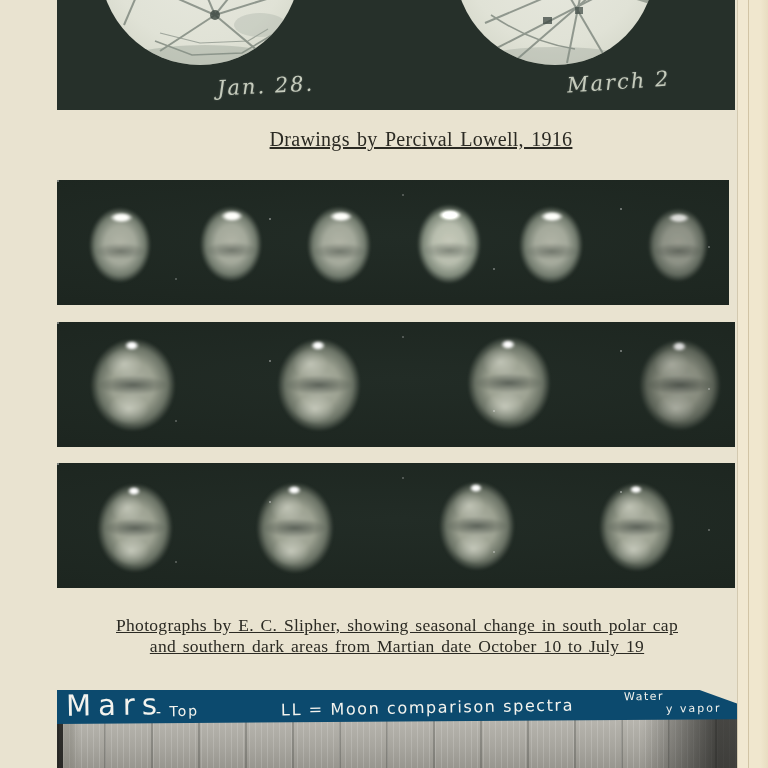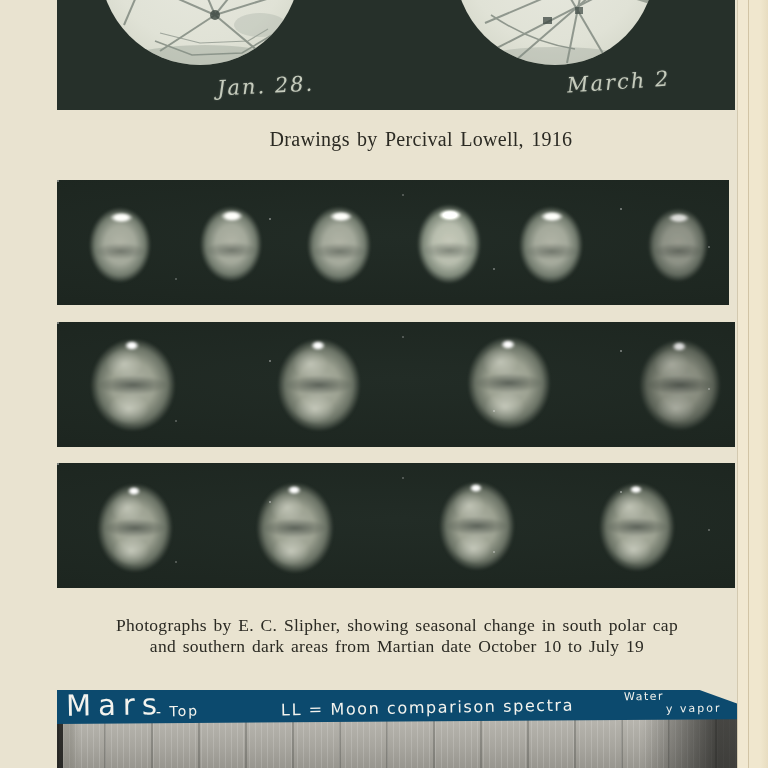--- a/index.html
+++ b/index.html
@@ -47,21 +47,21 @@
   #drawing-left{left:43px;}
   #drawing-right{left:398px;}
   .drawing svg{display:block;width:200px;height:200px;}
 
   .hand-label{position:absolute;font-family:"DejaVu Serif", serif;font-style:italic;
      color:#c6ccbd;letter-spacing:2px;font-size:21px;transform:rotate(-3deg);
      text-shadow:0 0 2px rgba(225,230,220,.3);}
 
   
   .caption{position:absolute;left:57px;width:680px;text-align:center;color:#2b2a23;
-     font-size:20px;letter-spacing:.3px;word-spacing:2px;}
+     font-size:20px;letter-spacing:.3px;word-spacing:2px;text-decoration:underline;}
   #caption-lowell{top:128px;padding-left:24px;}
   #caption-slipher{top:615px;font-size:17.5px;line-height:21px;text-align:center;}
 
   
   #spectra{position:absolute;left:57px;top:690px;width:680px;height:78px;}
   #spectra-film{position:absolute;left:0;top:28px;right:0;bottom:0;
      background:
        linear-gradient(90deg, rgba(22,22,20,.85) 0 6px, rgba(125,123,114,.4) 6px 14px, rgba(0,0,0,0) 22px),
        linear-gradient(90deg, rgba(0,0,0,0) 86%, rgba(32,32,30,.75) 97%),
        repeating-linear-gradient(90deg, rgba(255,255,255,.15) 0 1px, rgba(0,0,0,0) 1px 6px),

